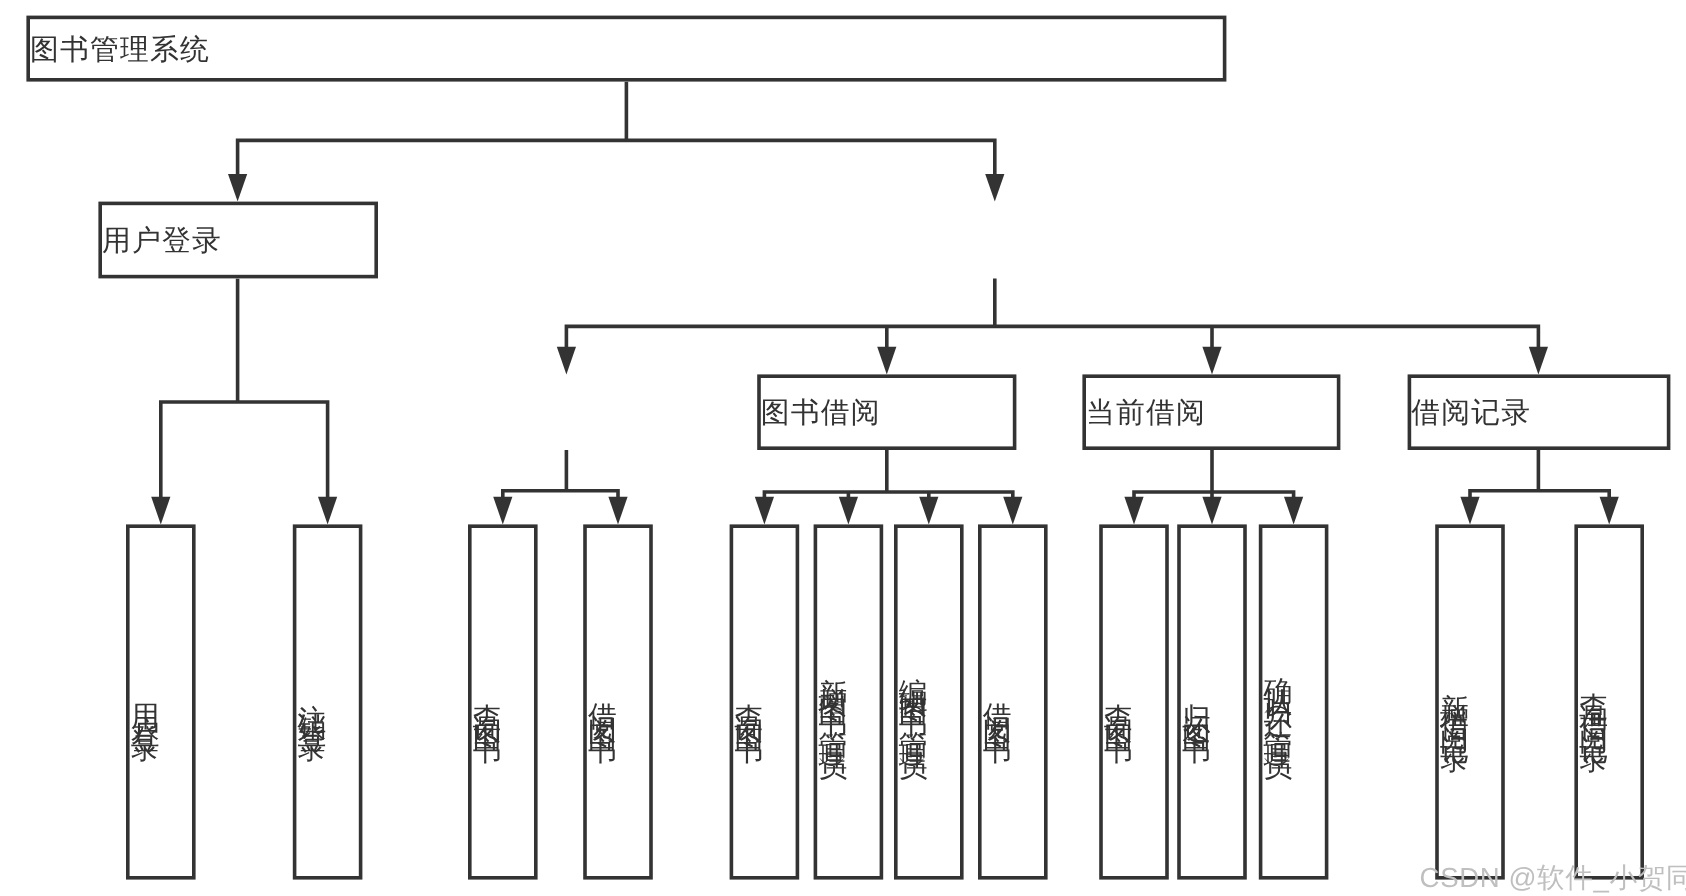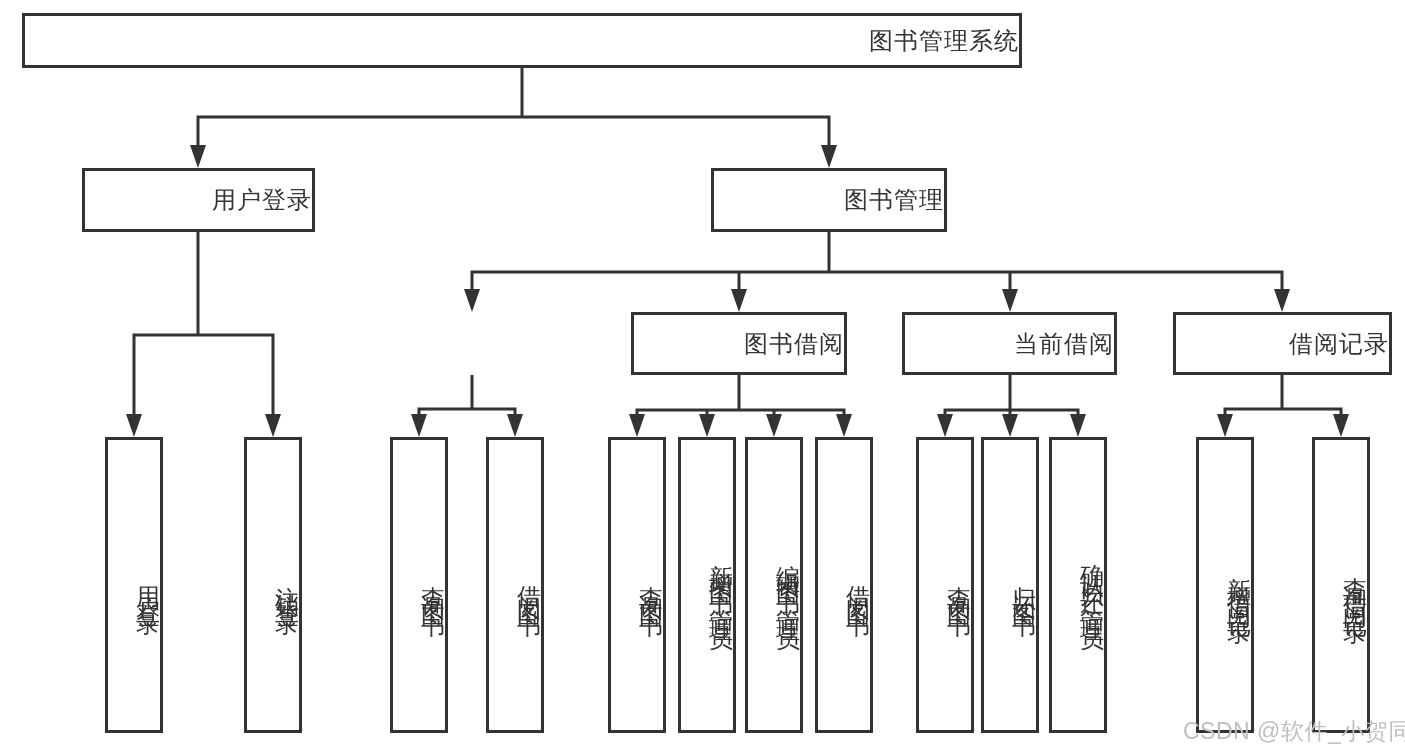--- a/index.html
+++ b/index.html
@@ -16,21 +16,21 @@
     left: 0; top: 0;
     width: 1405px; height: 747px;
   }
   .box {
     position: absolute;
     box-sizing: border-box;
     border: 3px solid #333333;
     background: #ffffff;
     display: flex;
     align-items: center;
-    justify-content: flex-end;
+    justify-content: flex-start;
   }
   .lbl {
     font-size: 24px;
     color: #333333;
     white-space: nowrap;
     letter-spacing: 1px;
   }
   .v .lbl {
     writing-mode: vertical-rl;
     text-orientation: mixed;
@@ -97,23 +97,20 @@
     </g>
   </svg>
 
   <div class="box" style="left:22px;top:13px;width:1000px;height:55px">
     <span class="lbl">图书管理系统</span>
   </div>
 
   <div class="box" style="left:82px;top:168px;width:233px;height:64px">
     <span class="lbl">用户登录</span>
   </div>
-  <div class="box" style="left:711px;top:168px;width:236px;height:64px">
-    <span class="lbl">图书管理</span>
-  </div>
 
   <div class="box" style="left:631px;top:312px;width:216px;height:63px">
     <span class="lbl">图书借阅</span>
   </div>
   <div class="box" style="left:902px;top:312px;width:215px;height:63px">
     <span class="lbl">当前借阅</span>
   </div>
   <div class="box" style="left:1173px;top:312px;width:219px;height:63px">
     <span class="lbl">借阅记录</span>
   </div>

